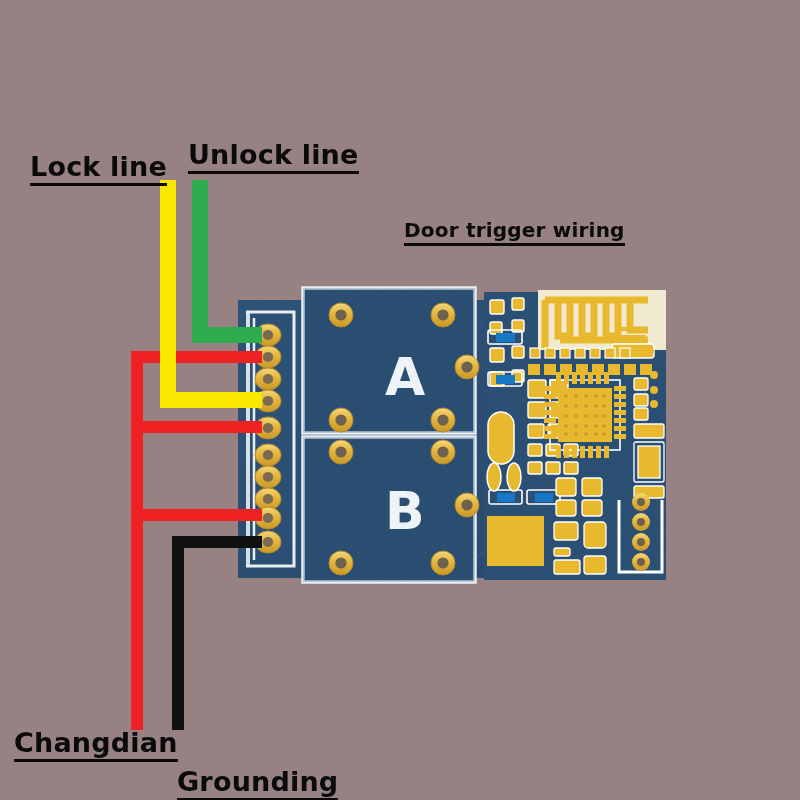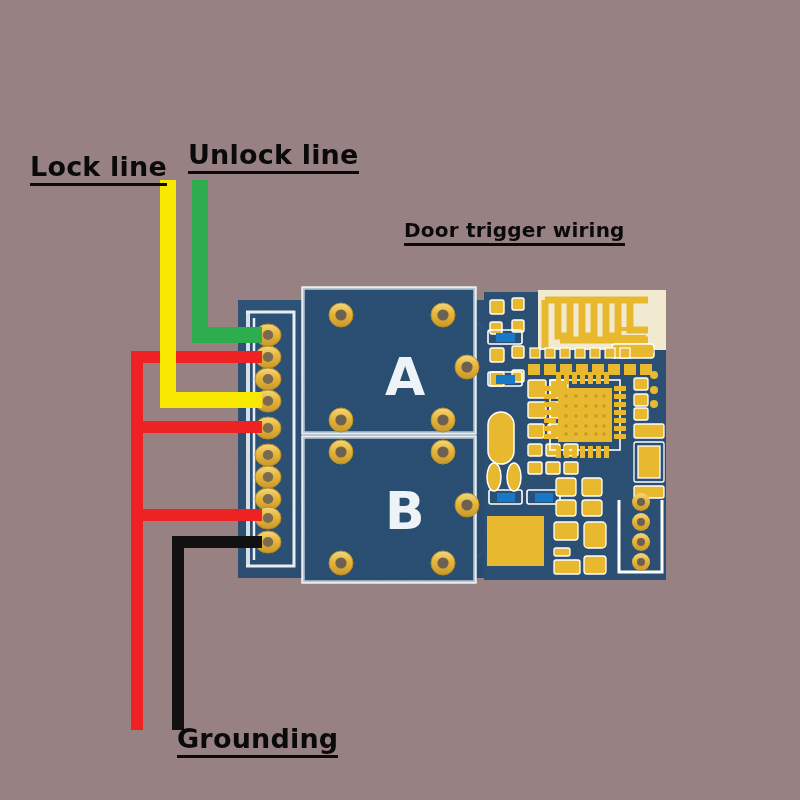--- a/index.html
+++ b/index.html
@@ -20,21 +20,21 @@
     font-size:27px;
     letter-spacing:0.2px;
     white-space:nowrap;
     line-height:1;
   }
   .lbl .txt{display:inline-block;border-bottom:3px solid #0a0a0a;padding-bottom:3px;}
   #lbl-lock{left:30px;top:141px;margin-top:12px;}
   #lbl-unlock{left:188px;top:141px;text-align:center;}
   #lbl-title{left:404px;top:176px;font-size:20px;margin-top:44px;}
   #lbl-changdian{left:14px;top:729px;}
-  #lbl-grounding{left:177px;top:725px;}
+  #lbl-grounding{left:177px;top:768px;}
 </style>
 </head>
 <body>
 
 <div id="stage">
 
   <svg width="800" height="800" viewBox="0 0 800 800">
     <defs>
       <linearGradient id="padgrad" x1="0" y1="0" x2="0" y2="1">
         <stop offset="0%" stop-color="#f3d77e"></stop>
@@ -338,18 +338,21 @@
   </div>
 
   <div class="lbl" id="lbl-unlock">
     <span class="txt">Unlock line</span>
   </div>
 
   <div class="lbl" id="lbl-title">
     <span class="txt">Door trigger wiring</span>
   </div>
 
+  <div class="lbl" id="lbl-changdian">
+    <span class="txt">Changdian</span>
+  </div>
 
   <div class="lbl" id="lbl-grounding">
     <span class="txt">Grounding</span>
   </div>
 
 </div>
 
 </body></html>

